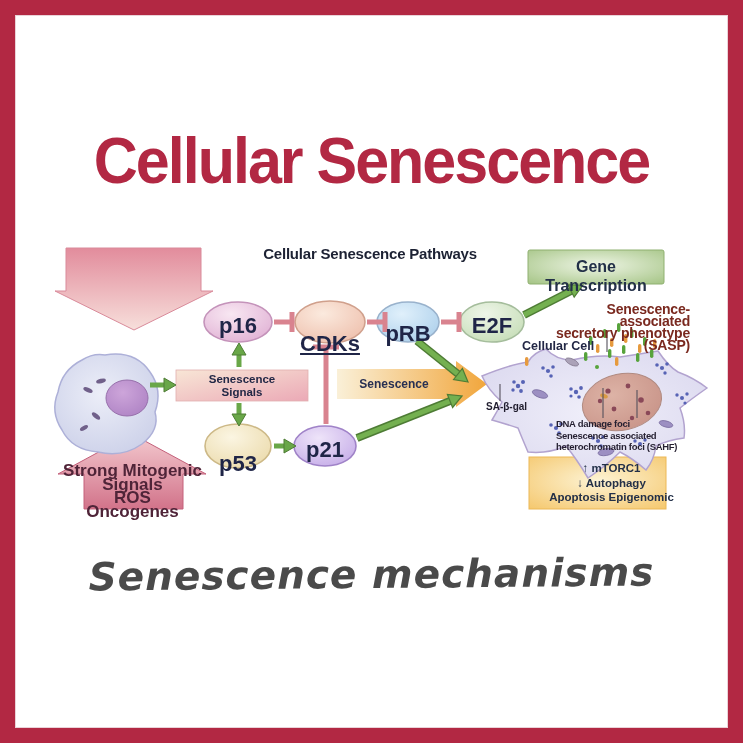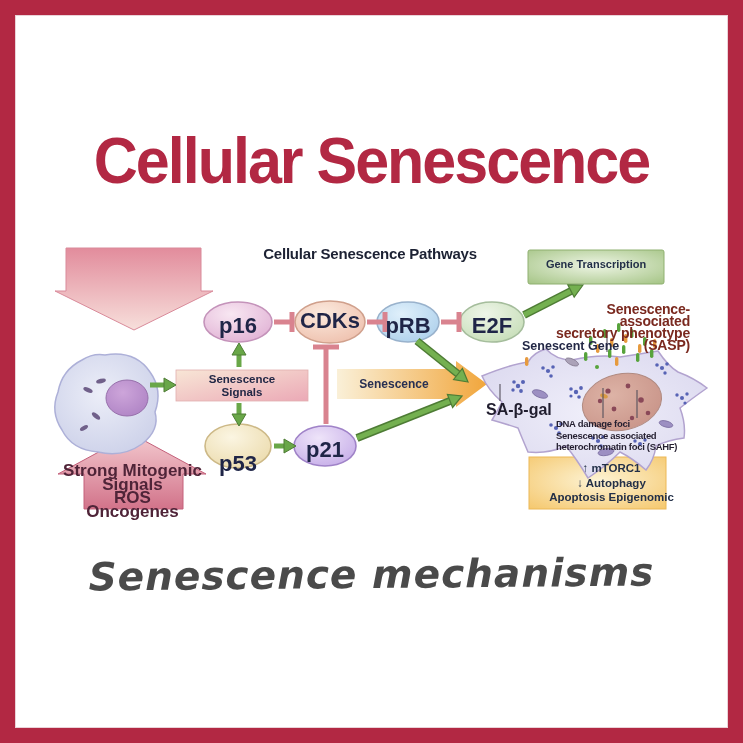--- a/index.html
+++ b/index.html
@@ -12,24 +12,24 @@
   .fig{position:absolute;inset:0;border-radius:22px;}
   .lbl{position:absolute;font-weight:bold;color:var(--navy,#232846);line-height:1.18;}
   .ctr{text-align:center;}
   .diagram-title{left:230px;top:245px;width:280px;font-size:15px;letter-spacing:-0.2px;color:#1c2133;}
   .ta{left:62px;top:252px;width:141px;font-size:11.5px;color:#3a2c46;line-height:14px;}
   .ba{left:58px;top:464px;width:149px;font-size:17px;color:#4f2438;line-height:13.5px;}
   .prolif{left:70px;top:337px;width:160px;font-size:12px;}
   .sig{left:176px;top:373px;width:132px;font-size:11.5px;line-height:13px;}
   .node{width:80px;font-size:22px;color:#1f2547;}
   .senlbl{left:338px;top:377px;width:112px;font-size:12px;color:#283052;}
-  .gt{left:528px;top:258px;width:136px;font-size:11px;color:#233048;}
+  .gt{left:528px;top:258px;width:136px;font-size:16px;color:#233048;}
   .sasp{left:550px;top:303px;width:140px;font-size:14px;color:var(--maroon,#7a291f);line-height:12px;letter-spacing:-0.2px;text-align:right;}
   .scell{left:522px;top:339px;width:120px;font-size:12.5px;}
-  .sbgal{left:486px;top:401px;font-size:16px;color:#201d2e;}
+  .sbgal{left:486px;top:401px;font-size:10px;color:#201d2e;}
   .foci{left:556px;top:418px;width:150px;font-size:9.5px;color:#241f30;line-height:11.5px;letter-spacing:-0.3px;}
   .effects{left:529px;top:461px;width:165px;font-size:11.5px;color:#233048;line-height:14.5px;}
   .caption{position:absolute;left:0;top:552px;width:743px;text-align:center;
     font-family:"DejaVu Sans",cursive;font-style:italic;font-weight:bold;
     font-size:39px;letter-spacing:1px;color:var(--caption_gray,#4a4a4a);transform:rotate(-0.5deg);}
   svg{position:absolute;left:0;top:0;}
 </style>
 </head>
 <body>
 
@@ -266,36 +266,36 @@
     <div>Oncogenes</div>
   </div>
 
 
   <div class="lbl ctr sig">
     <div>Senescence</div>
     <div>Signals</div>
   </div>
 
   <div class="lbl ctr node" style="left:198px;top:313px;">p16</div>
-  <div class="lbl ctr node" style="left:290px;top:308px;">CDKs</div>
-  <div class="lbl ctr node" style="left:368px;top:313px;text-align:center;">pRB</div>
+  <div class="lbl ctr node" style="left:290px;top:331px;text-decoration:underline;">CDKs</div>
+  <div class="lbl ctr node" style="left:368px;top:321px;text-align:center;">pRB</div>
   <div class="lbl ctr node" style="left:452px;top:313px;">E2F</div>
   <div class="lbl ctr node" style="left:198px;top:451px;">p53</div>
   <div class="lbl ctr node" style="left:285px;top:437px;">p21</div>
 
   <div class="lbl ctr senlbl">Senescence</div>
 
   <div class="lbl ctr gt">Gene Transcription</div>
 
   <div class="lbl sasp">
     <div>Senescence-associated</div>
     <div>secretory phenotype (SASP)</div>
   </div>
 
-  <div class="lbl scell">Senescent Gene</div>
+  <div class="lbl scell">Cellular Cell</div>
 
   <div class="lbl sbgal">SA-β-gal</div>
 
   <div class="lbl foci">
     <div>DNA damage foci</div>
     <div>Senescence associated</div>
     <div>heterochromatin foci (SAHF)</div>
   </div>
 
   <div class="lbl ctr effects">

